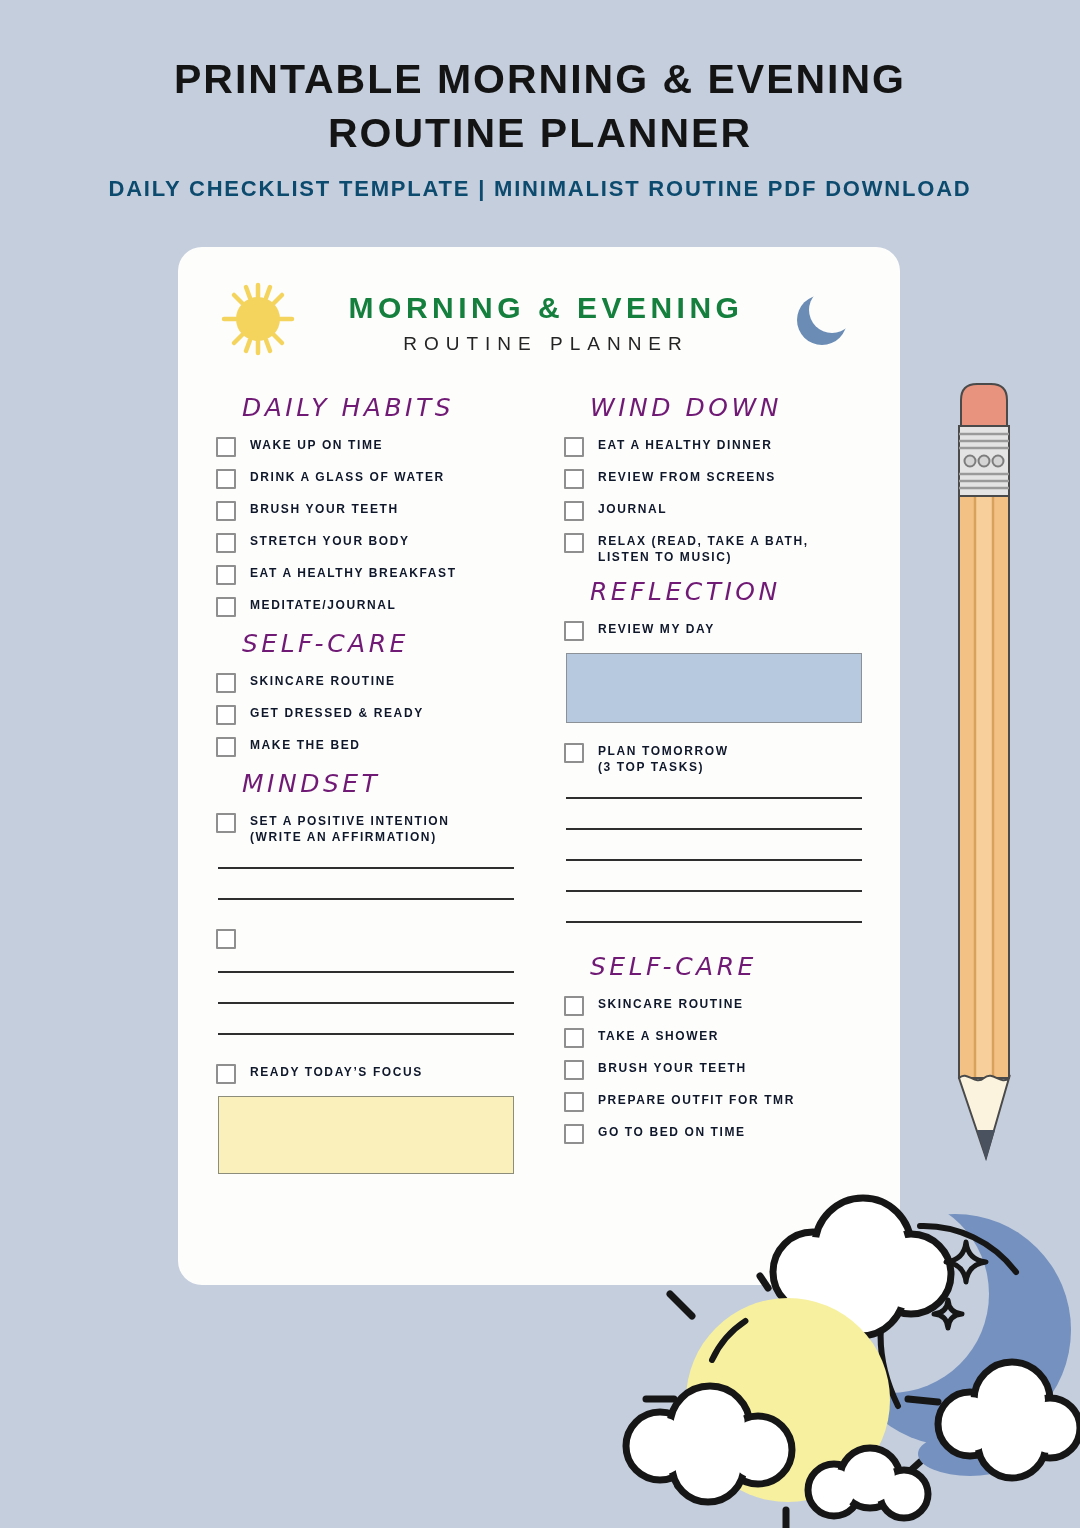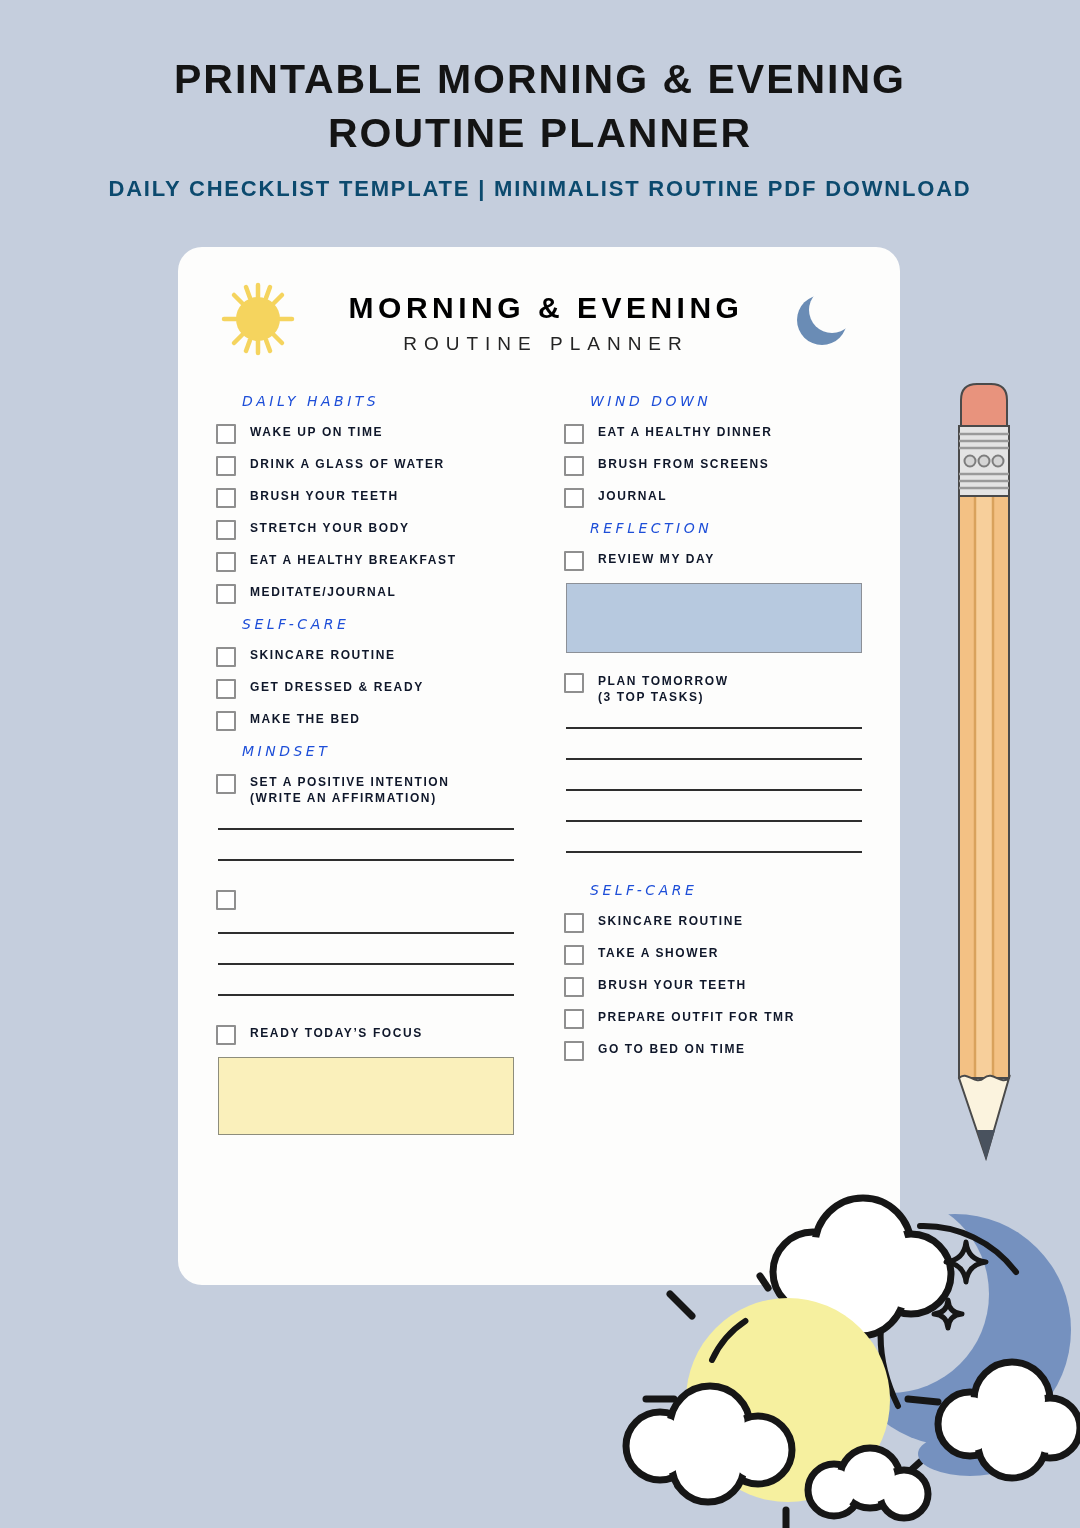--- a/index.html
+++ b/index.html
@@ -20,28 +20,28 @@
   }
   
   .card {
     position:absolute; left:178px; top:247px; width:722px; height:1038px;
     background:#fdfdfc; border-radius:24px; padding:30px 46px 20px 38px;
     overflow:hidden;
   }
   .card-header { display:flex; align-items:center; }
   .card-header .hdr-icon { flex:0 0 auto; }
   .card-titles { flex:1; text-align:center; padding-top:4px; }
-  .card-title { font-size:30px; font-weight:800; letter-spacing:4.5px; color:#000000; }
+  .card-title { font-size:30px; font-weight:800; letter-spacing:4.5px; color:#15803d; }
   .card-subtitle { margin-top:8px; font-size:19px; font-weight:400; letter-spacing:7px; color:#242424; }
   .columns { display:flex; margin-top:16px; }
   .col { width:306px; }
   .col.left { margin-right:50px; }
   .section-h {
     font-family:"DejaVu Sans", sans-serif; font-style:italic;
-    font-size:14px; letter-spacing:3.5px; color:#1d4ed8;
+    font-size:25px; letter-spacing:3.5px; color:#701a75;
     margin:12px 0 15px 26px;
   }
   .check-item { display:flex; align-items:flex-start; margin-bottom:12px; }
   .checkbox {
     flex:0 0 auto; width:20px; height:20px; border:2px solid #8f8f8f;
     background:#fff; margin-right:14px; margin-top:0px; border-radius:1px;
   }
   .check-label {
     font-size:12px; font-weight:700; letter-spacing:1.6px; color:#0f172a;
     line-height:1.3; white-space:pre-line; padding-top:1px;
@@ -174,25 +174,30 @@
       </div>
 
       <div class="col right">
         <div class="section-h">WIND DOWN</div>
         <div class="check-item">
             <span class="checkbox"></span>
             <span class="check-label">EAT A HEALTHY DINNER</span>
           </div>
         <div class="check-item">
             <span class="checkbox"></span>
-            <span class="check-label">BRUSH FROM SCREENS</span>
+            <span class="check-label">REVIEW FROM SCREENS</span>
           </div>
         <div class="check-item">
             <span class="checkbox"></span>
             <span class="check-label">JOURNAL</span>
+          </div>
+        <div class="check-item">
+            <span class="checkbox"></span>
+            <span class="check-label">RELAX (READ, TAKE A BATH,
+LISTEN TO MUSIC)</span>
           </div>
 
         <div class="section-h">REFLECTION</div>
         <div class="check-item">
             <span class="checkbox"></span>
             <span class="check-label">REVIEW MY DAY</span>
           </div>
         <div class="note-box blue"></div>
         <div class="check-item">
             <span class="checkbox"></span>

